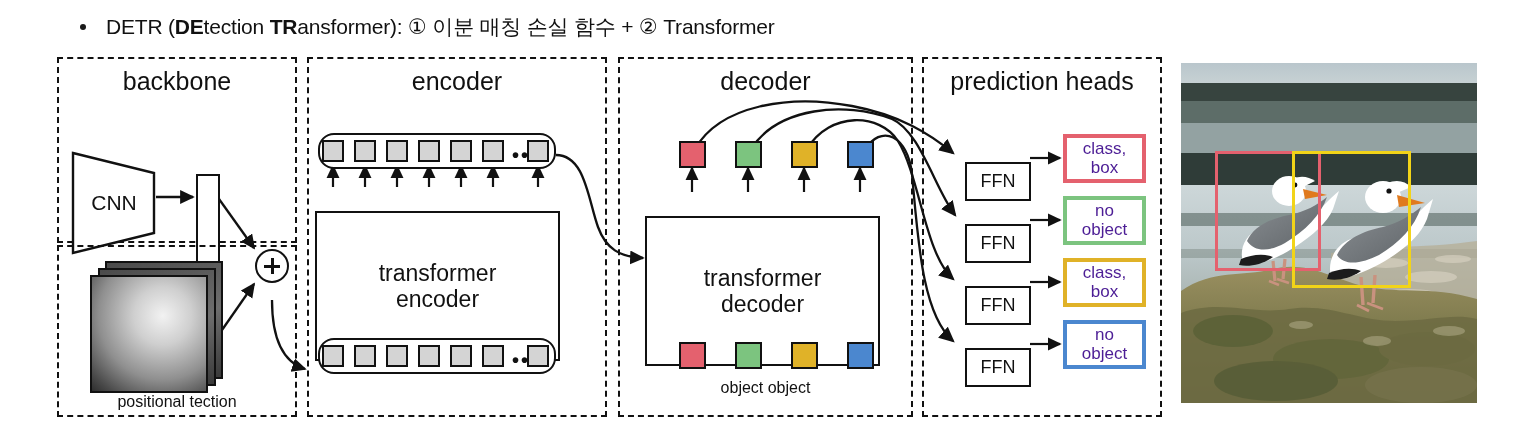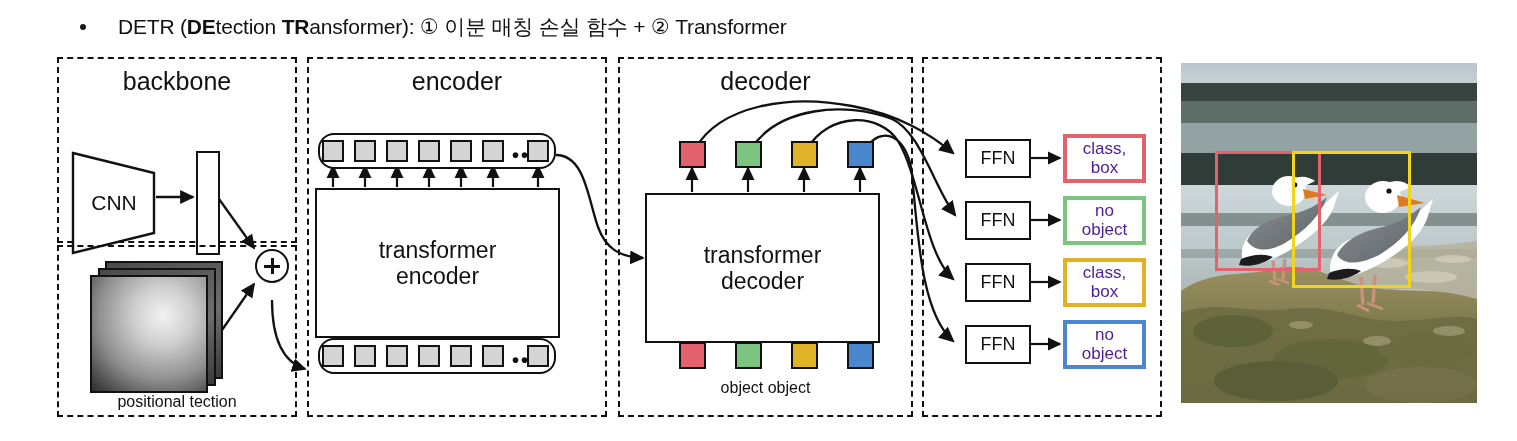--- a/index.html
+++ b/index.html
@@ -1,41 +1,41 @@
 <!DOCTYPE html>
 <html><head>
 <meta charset="utf-8">
 <style>
   html,body{margin:0;padding:0;background:#ffffff;}
   body{width:1517px;height:441px;position:relative;overflow:hidden;
        font-family:"Liberation Sans","DejaVu Sans",sans-serif;color:#111;}
 
   
   #heading{position:absolute;left:80px;top:6px;width:1200px;height:42px;
-           display:flex;align-items:center;gap:12px;}
+           display:flex;align-items:center;gap:0px;}
   #bullet-dot{width:6px;height:6px;border-radius:50%;background:#1a1a1a;
               margin-right:20px;flex:none;}
   #heading-text{font-size:21px;letter-spacing:-0.2px;white-space:nowrap;}
   #heading-text .b{font-weight:bold;}
 
   
   #figure{position:absolute;left:0;top:49px;width:1517px;height:372px;}
   #svg-layer{position:absolute;left:0;top:0;width:1517px;height:372px;}
 
   
   .panel{position:absolute;border:2.5px dashed #111;box-sizing:border-box;}
   .panel-title{position:absolute;font-size:25px;text-align:center;
                white-space:nowrap;color:#111;}
   .sub-label{position:absolute;font-size:16px;text-align:center;
              white-space:nowrap;color:#111;}
 
   
   .wbox{position:absolute;border:2.2px solid #111;background:#fff;
         box-sizing:border-box;display:flex;align-items:center;
-        justify-content:center;text-align:center;color:#111;}
+        justify-content:center;text-align:center;color:#111;margin-top:23px;}
   .wbox.big{font-size:23px;line-height:1.15;}
   .wbox.ffn{font-size:18px;}
 
   
   .pill{position:absolute;border:2.6px solid #111;border-radius:16px;
         background:#fff;box-sizing:border-box;}
   .tok{position:absolute;width:22px;height:22px;background:#d4d4d4;
        border:2px solid #111;box-sizing:border-box;}
   .ellipsis{position:absolute;font-size:20px;font-weight:bold;letter-spacing:2px;
             color:#111;line-height:1;}
@@ -214,20 +214,21 @@
   </div>
 
   <div class="qsq" style="left:679px;top:293px;background:#e4616e;"></div>
   <div class="qsq" style="left:735px;top:293px;background:#7cc47f;"></div>
   <div class="qsq" style="left:791px;top:293px;background:#e0b228;"></div>
   <div class="qsq" style="left:847px;top:293px;background:#4b87cf;"></div>
 
   <div class="sub-label" style="left:618px;top:330px;width:295px;">object object</div>
 
   <div class="panel" style="left:922px;top:8px;width:240px;height:360px;"></div>
+  <div class="panel-title" style="left:922px;top:18px;width:240px;">prediction heads</div>
 
   <div class="wbox ffn" style="left:965px;top:90px;width:66px;height:39px;">
     <span>FFN</span>
   </div>
   <div class="wbox ffn" style="left:965px;top:152px;width:66px;height:39px;">
     <span>FFN</span>
   </div>
   <div class="wbox ffn" style="left:965px;top:214px;width:66px;height:39px;">
     <span>FFN</span>
   </div>

